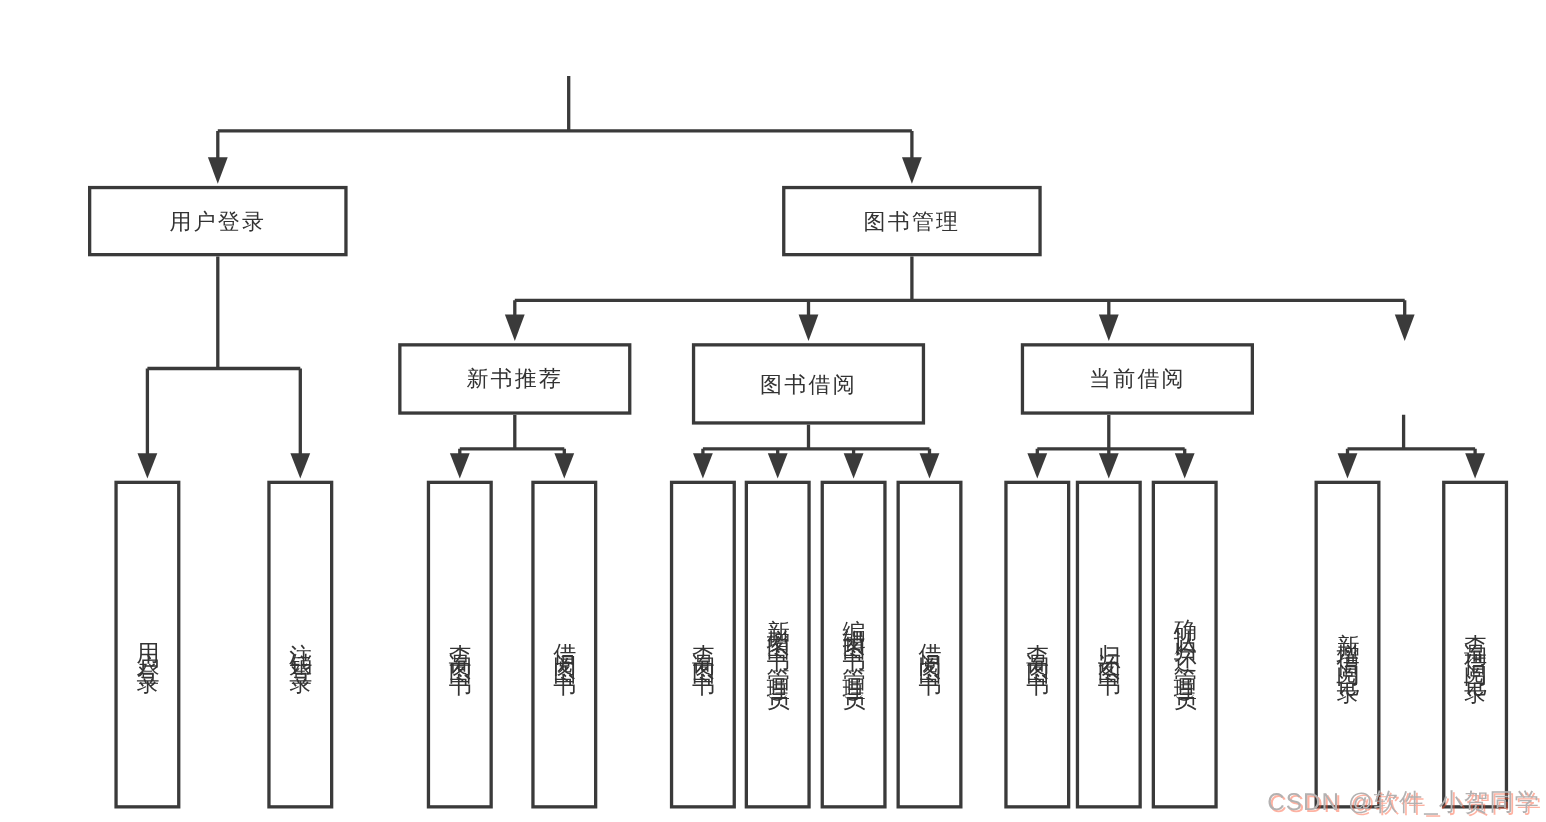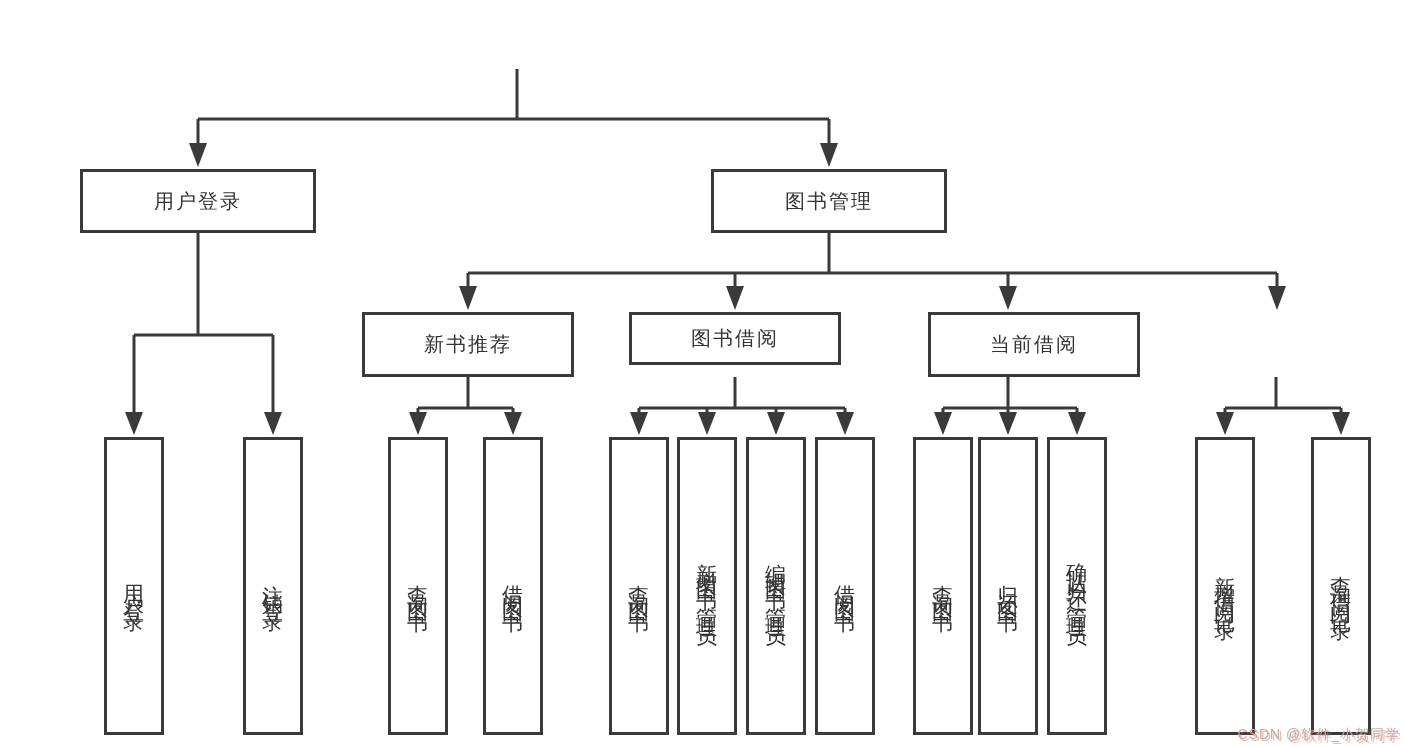--- a/index.html
+++ b/index.html
@@ -46,21 +46,21 @@
     text-orientation: mixed;
     color: #333333;
     font-size: 21px;
     letter-spacing: 9px;
     line-height: 1;
   }
   .watermark {
     position: absolute;
     right: 5px;
     bottom: 3px;
-    font-size: 14px;
+    font-size: 22px;
     letter-spacing: 1px;
     color: #b3b1b1;
     text-shadow: 2px 2px 0 rgba(252, 85, 49, 0.45);
     white-space: nowrap;
   }
 </style>
 </head>
 <body>
 
 <div class="stage">
@@ -103,21 +103,21 @@
       <polygon points="1216,412 1234,412 1225,435"></polygon>
       <polygon points="1332,412 1350,412 1341,435"></polygon>
     </g>
   </svg>
 
 
   <div class="node" style="left:80px; top:169px; width:236px; height:64px;">用户登录</div>
   <div class="node" style="left:711px; top:169px; width:236px; height:64px;">图书管理</div>
 
   <div class="node" style="left:362px; top:312px; width:212px; height:65px;">新书推荐</div>
-  <div class="node" style="left:629px; top:312px; width:212px; height:53px;">图书借阅</div>
+  <div class="node" style="left:629px; top:312px; width:212px; height:74px;">图书借阅</div>
   <div class="node" style="left:928px; top:312px; width:212px; height:65px;">当前借阅</div>
 
   <div class="leaf" style="left:104px;">
     <span class="vtext">用户登录</span>
   </div>
   <div class="leaf" style="left:243px;">
     <span class="vtext">注销登录</span>
   </div>
 
   <div class="leaf" style="left:388px;">

